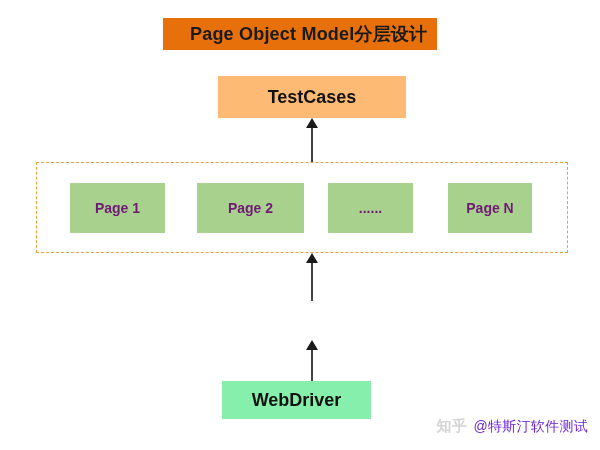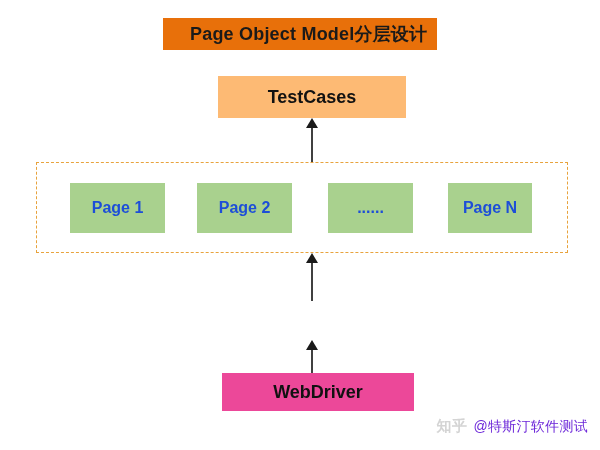--- a/index.html
+++ b/index.html
@@ -66,24 +66,24 @@
   .node-basepage {
     left: 221px;
     top: 301px;
     width: 184px;
     height: 38px;
     background: #DCE3F2;
   }
 
   .node-webdriver {
     left: 222px;
-    top: 373px;
-    width: 192px;
+    top: 381px;
+    width: 149px;
     height: 38px;
-    background: #ec4899;
+    background: #86efac;
   }
 
   
   .page-layer {
     position: absolute;
     left: 36px;
     top: 162px;
     width: 532px;
     height: 91px;
     border: 1.5px dashed #E8A33D;
@@ -94,27 +94,27 @@
     position: absolute;
     top: 20px;
     height: 50px;
     background: #A9D18E;
     display: flex;
     align-items: center;
     justify-content: center;
     box-sizing: border-box;
   }
   .page-box .node-label {
-    font-size: 16px;
-    font-weight: bold;
-    color: #1d4ed8;
+    font-size: 14px;
+    font-weight: bold;
+    color: #701a75;
     white-space: nowrap;
   }
   .page-box-0 { left: 33px;  width: 95px; }
-  .page-box-1 { left: 160px; width: 95px; }
+  .page-box-1 { left: 160px; width: 107px; }
   .page-box-2 { left: 291px; width: 85px; }
   .page-box-3 { left: 411px; width: 84px; }
 
   
   .arrow {
     position: absolute;
     width: 2px;
     background: #404040;
   }
   .arrow::after {

